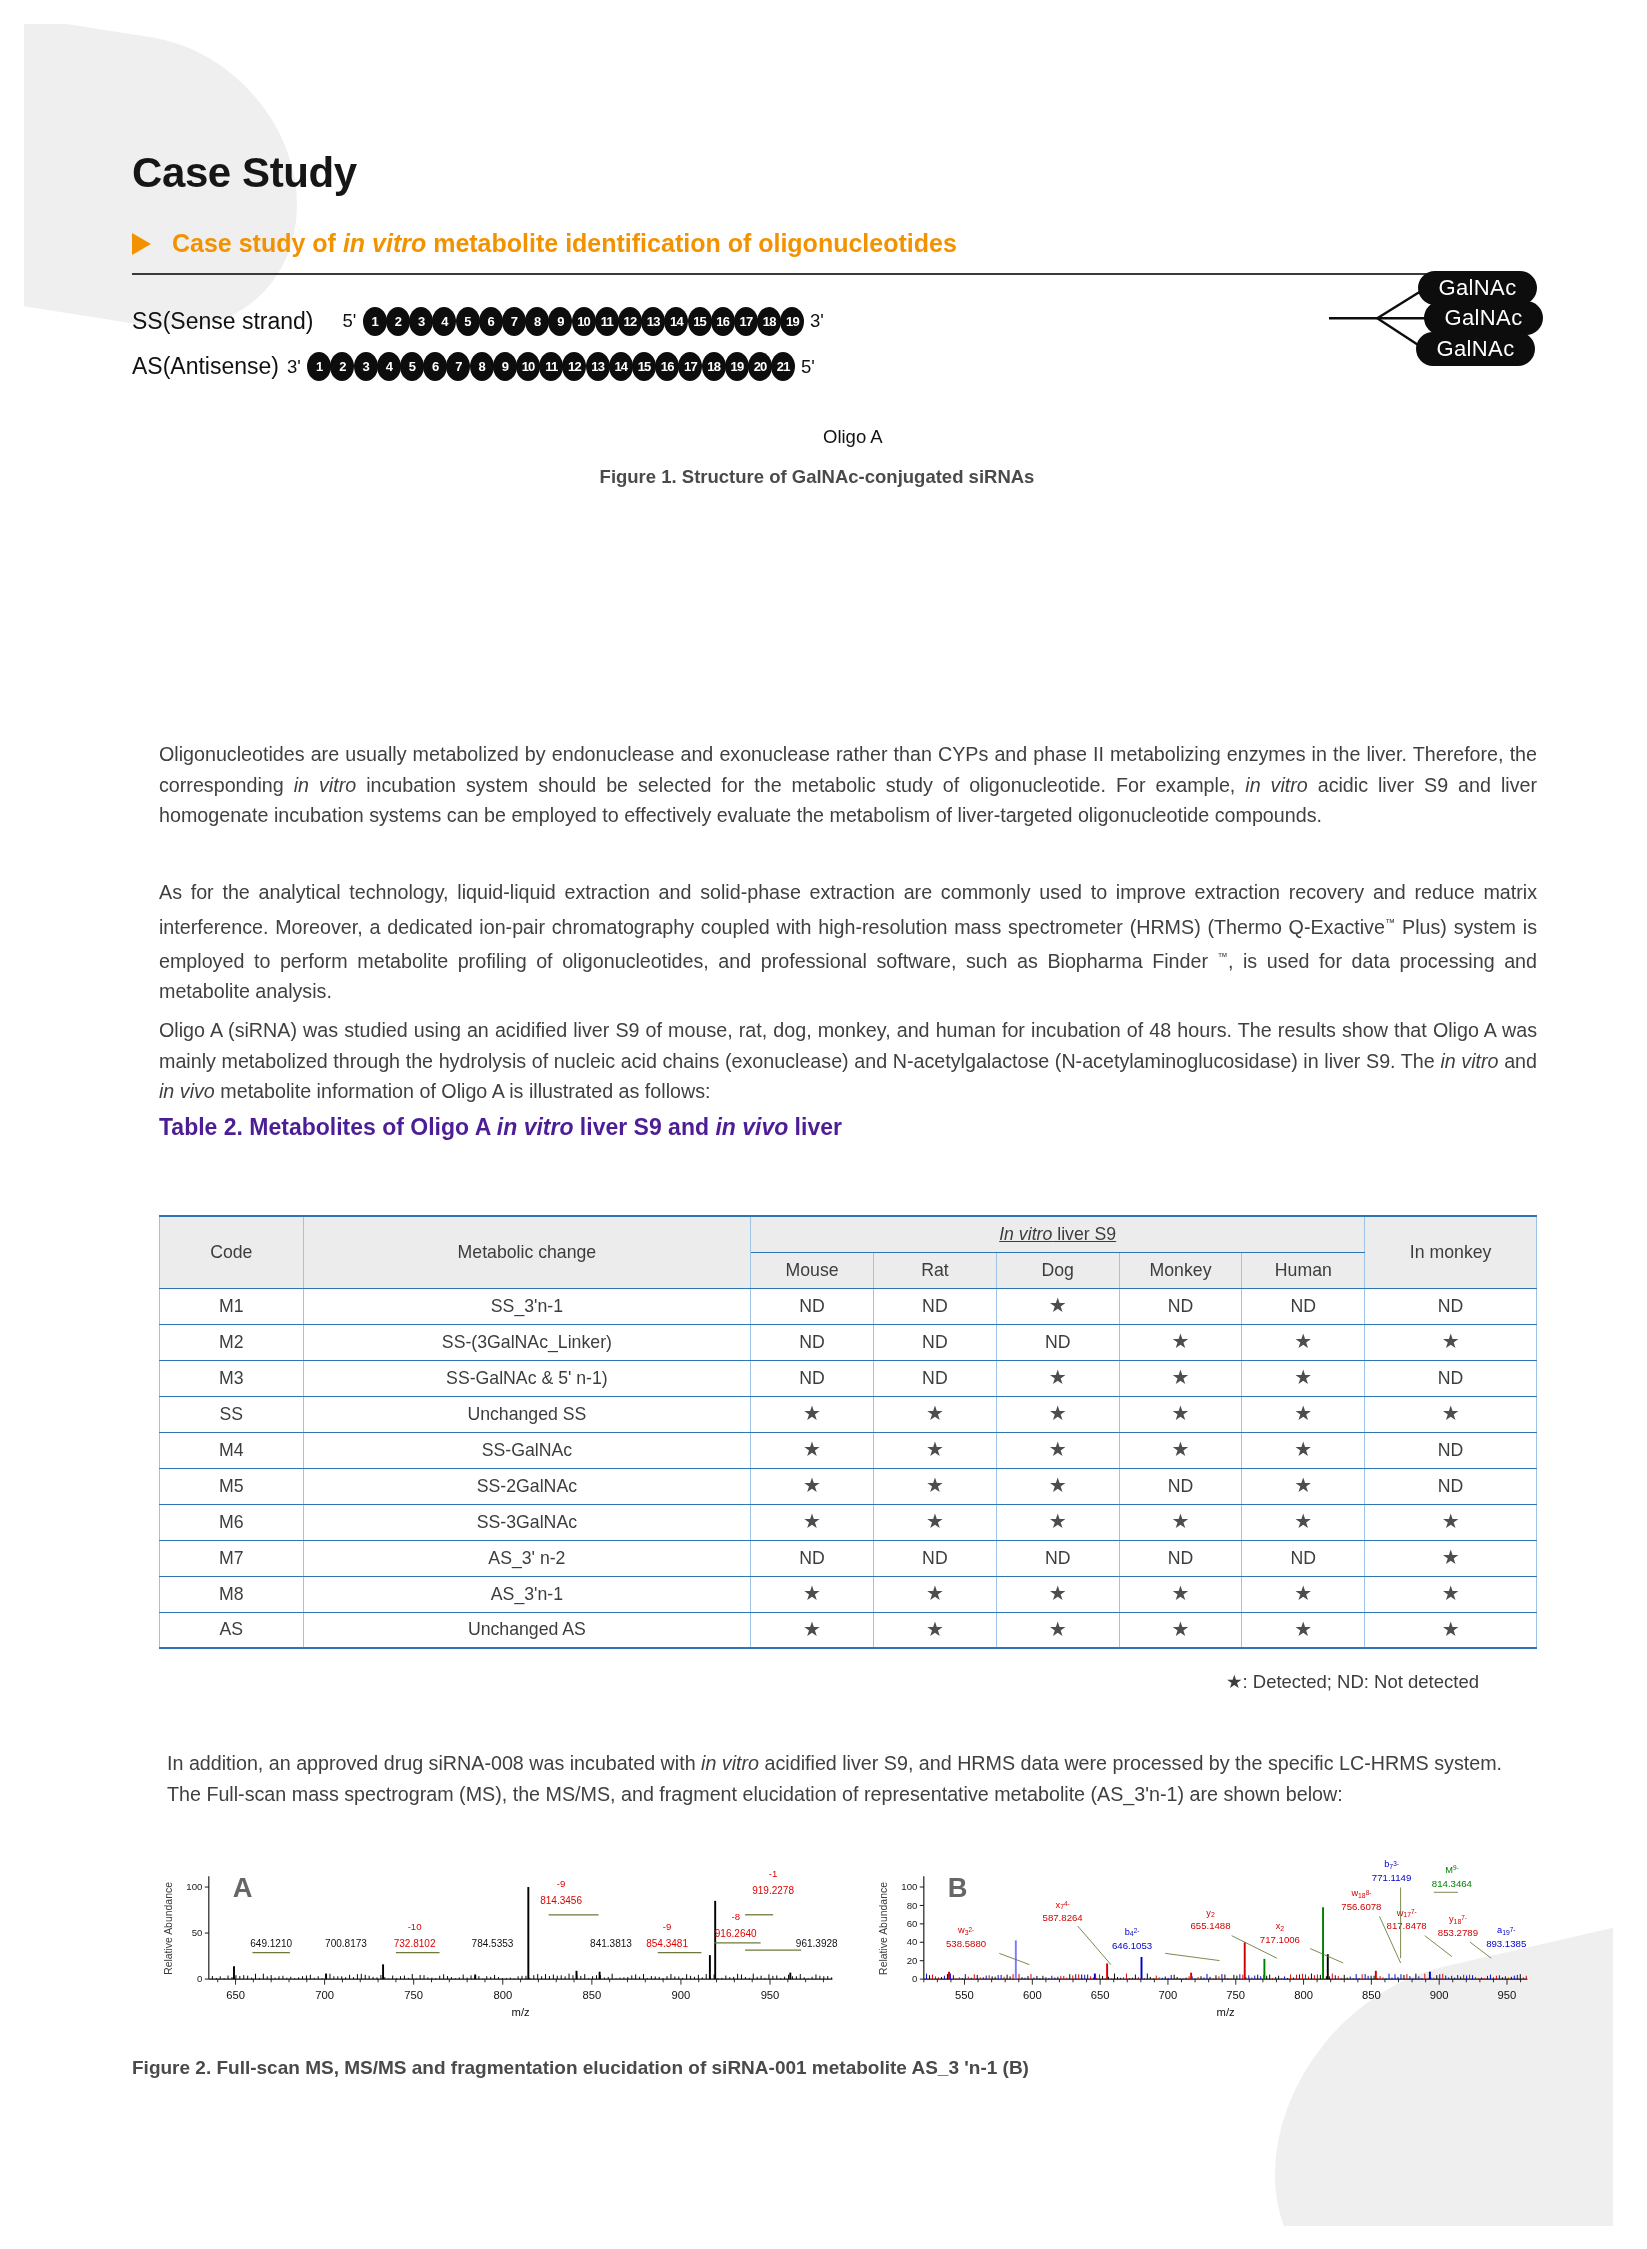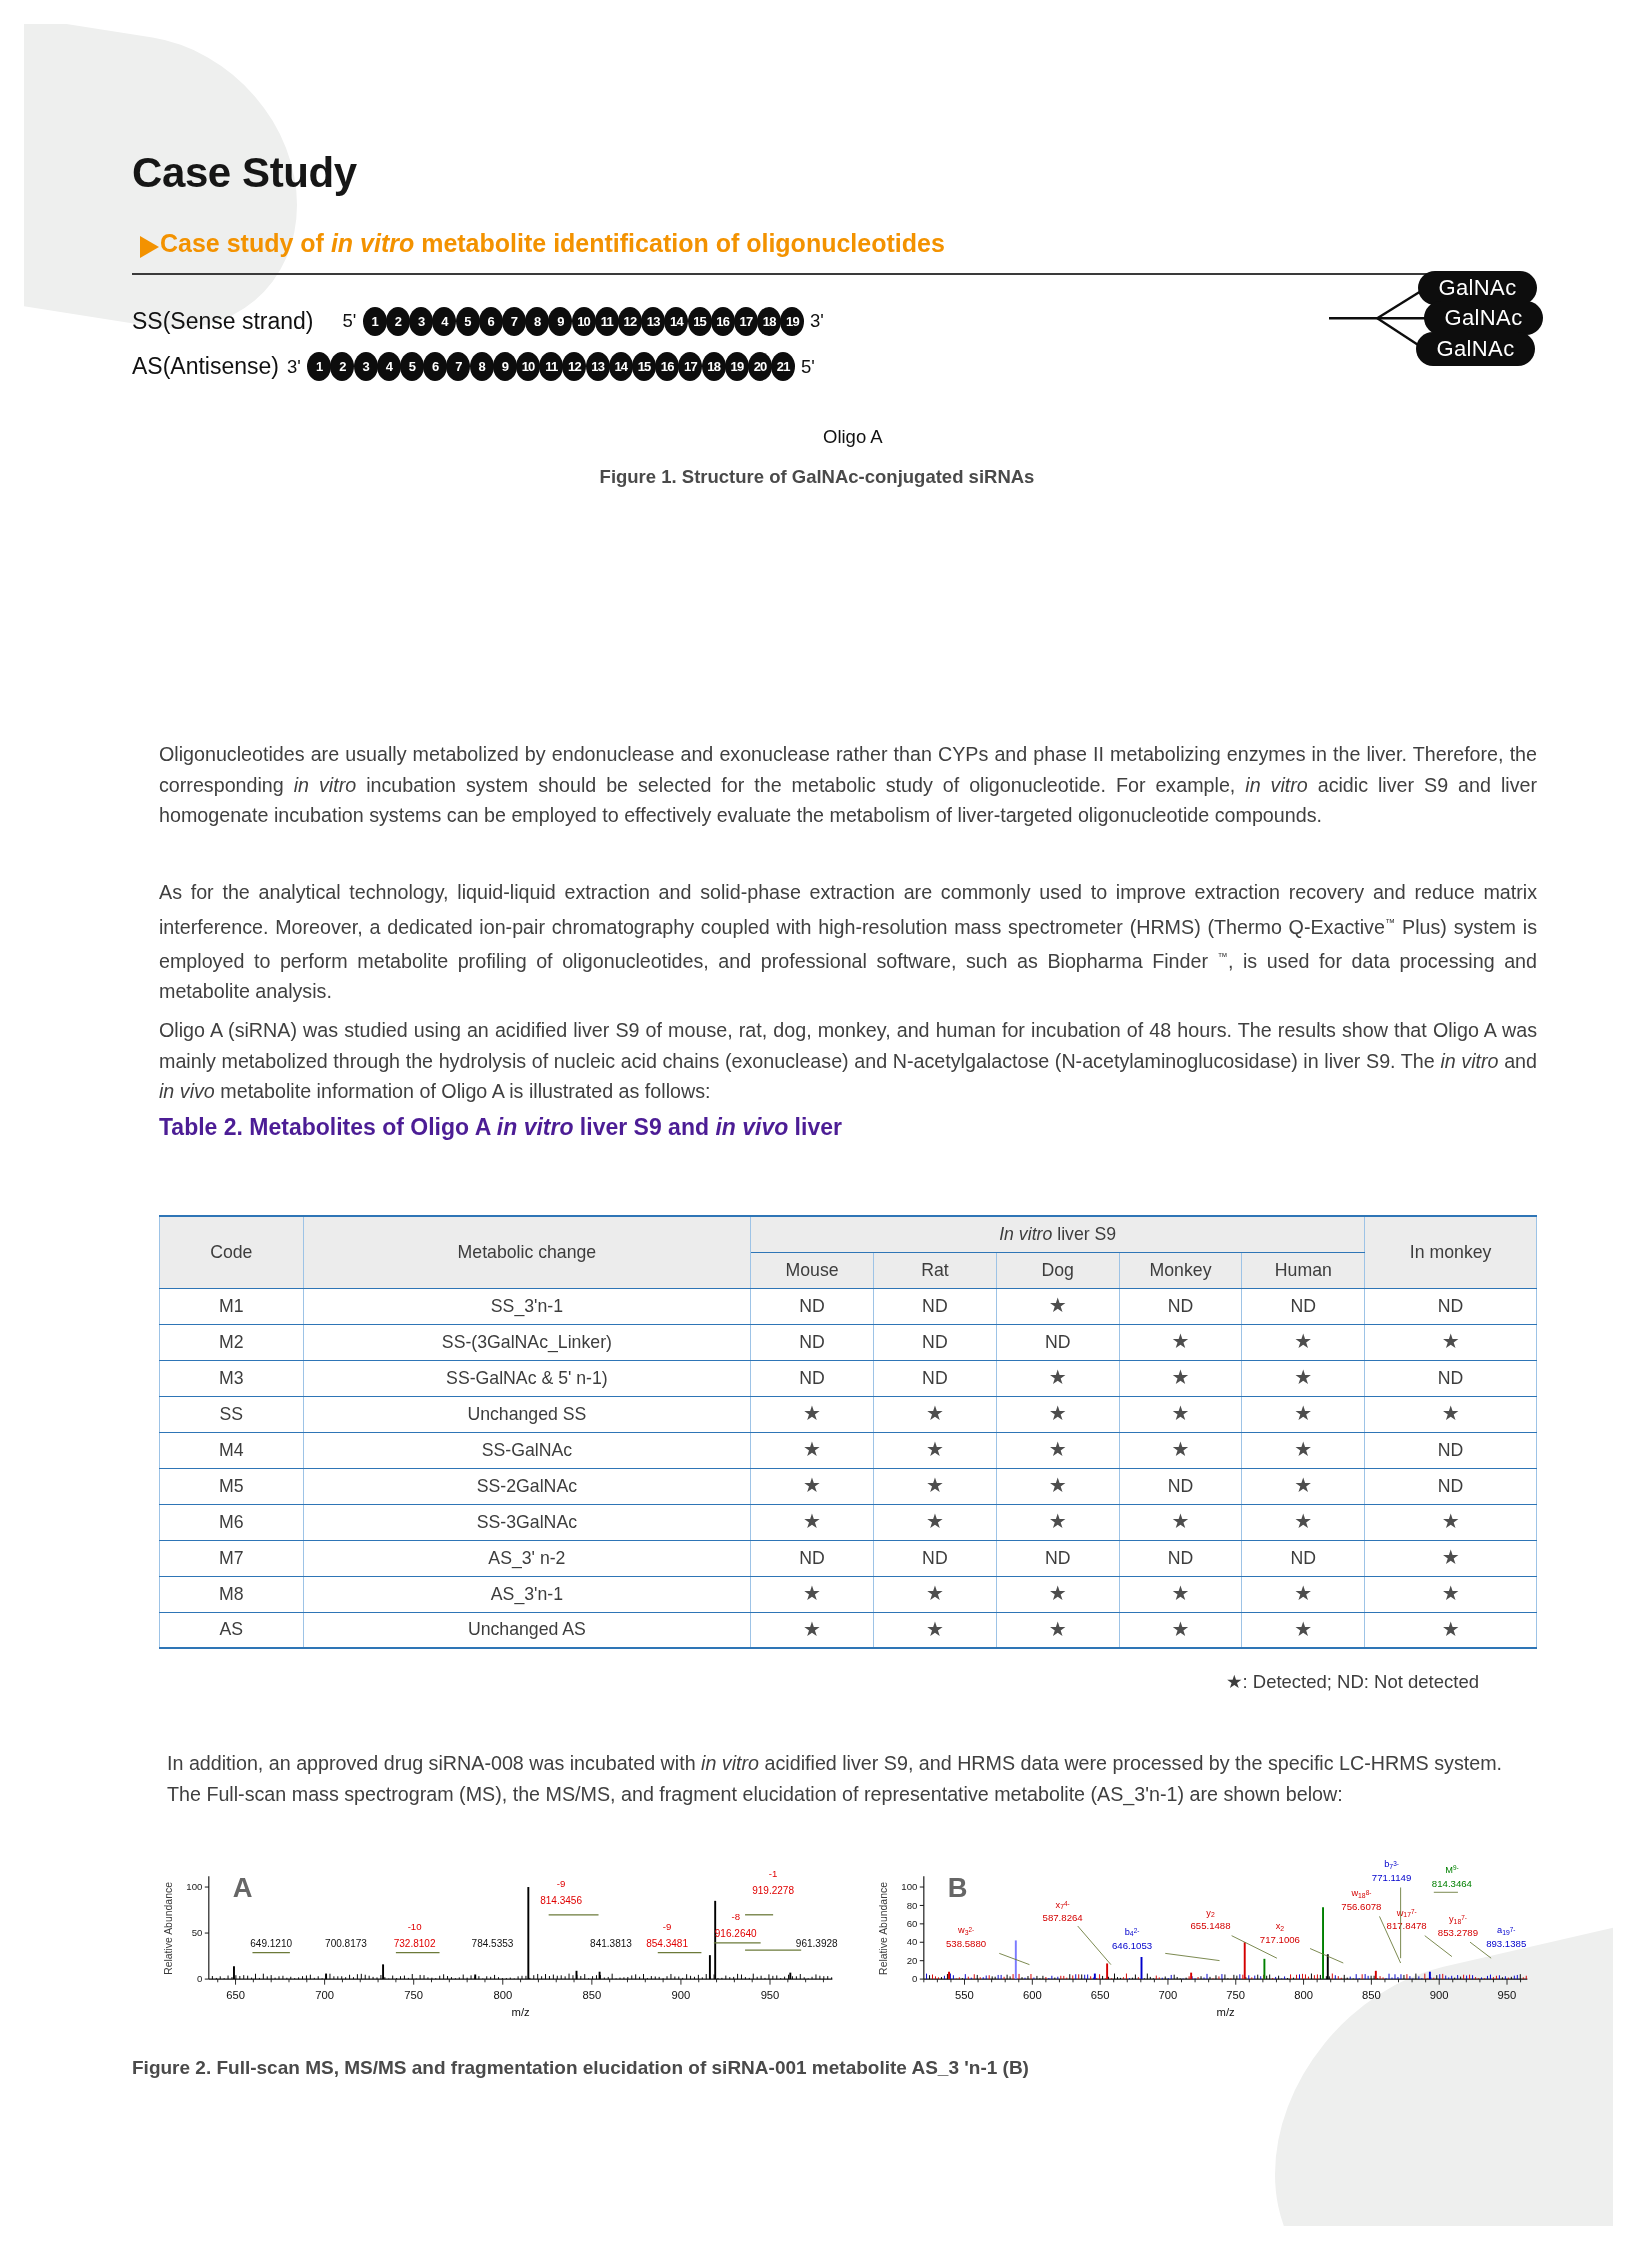--- a/index.html
+++ b/index.html
@@ -39,22 +39,22 @@
 
   .content{ position:relative; z-index:2; }
 
   
   #case-title{
     position:absolute; left:108px; top:125px;
     font-size:42px; font-weight:bold; color:#161616;
     letter-spacing:-0.4px;
   }
   #subtitle-row{
-    position:absolute; left:116px; top:205px; width:1370px;
-    display:flex; align-items:flex-end; gap:1px;
+    position:absolute; left:108px; top:205px; width:1370px;
+    display:flex; align-items:center; gap:21px;
   }
   #subtitle-arrow{
     width:0;height:0;
     border-left:19px solid #f39200;
     border-top:11.2px solid transparent;
     border-bottom:11.2px solid transparent;
   }
   #subtitle-text{
     font-size:25px; font-weight:bold; color:#f39200;
   }
@@ -125,21 +125,21 @@
     border-bottom:1.6px solid #2e75b6;
     border-left:0.8px solid #9dc3e6;
     border-right:0.8px solid #9dc3e6;
     text-align:center; font-weight:normal;
     padding:0;
     height:36px;
   }
   #metab-table thead th{
     background:#ececec;
   }
-  #metab-table thead th.group{ border-bottom:1.2px solid #2e75b6; }
+  #metab-table thead th.group{ border-bottom:1.2px solid #2e75b6;text-decoration:underline; }
   #metab-table thead th.tall{ border-bottom:1.6px solid #2e75b6;text-align:center; }
   #metab-table thead tr:first-child th{ border-top:2.4px solid #2e75b6; }
   #metab-table tbody tr:last-child td{ border-bottom:2.4px solid #2e75b6; }
   #metab-table th i{ font-style:italic; }
   .col-code{ width:138px; }
   .col-change{ width:430px; }
   .col-sp{ width:118px; }
   .col-liver{ width:165px; }
   .star{ font-size:20px; color:#4d4d4d; line-height:1; }
 

